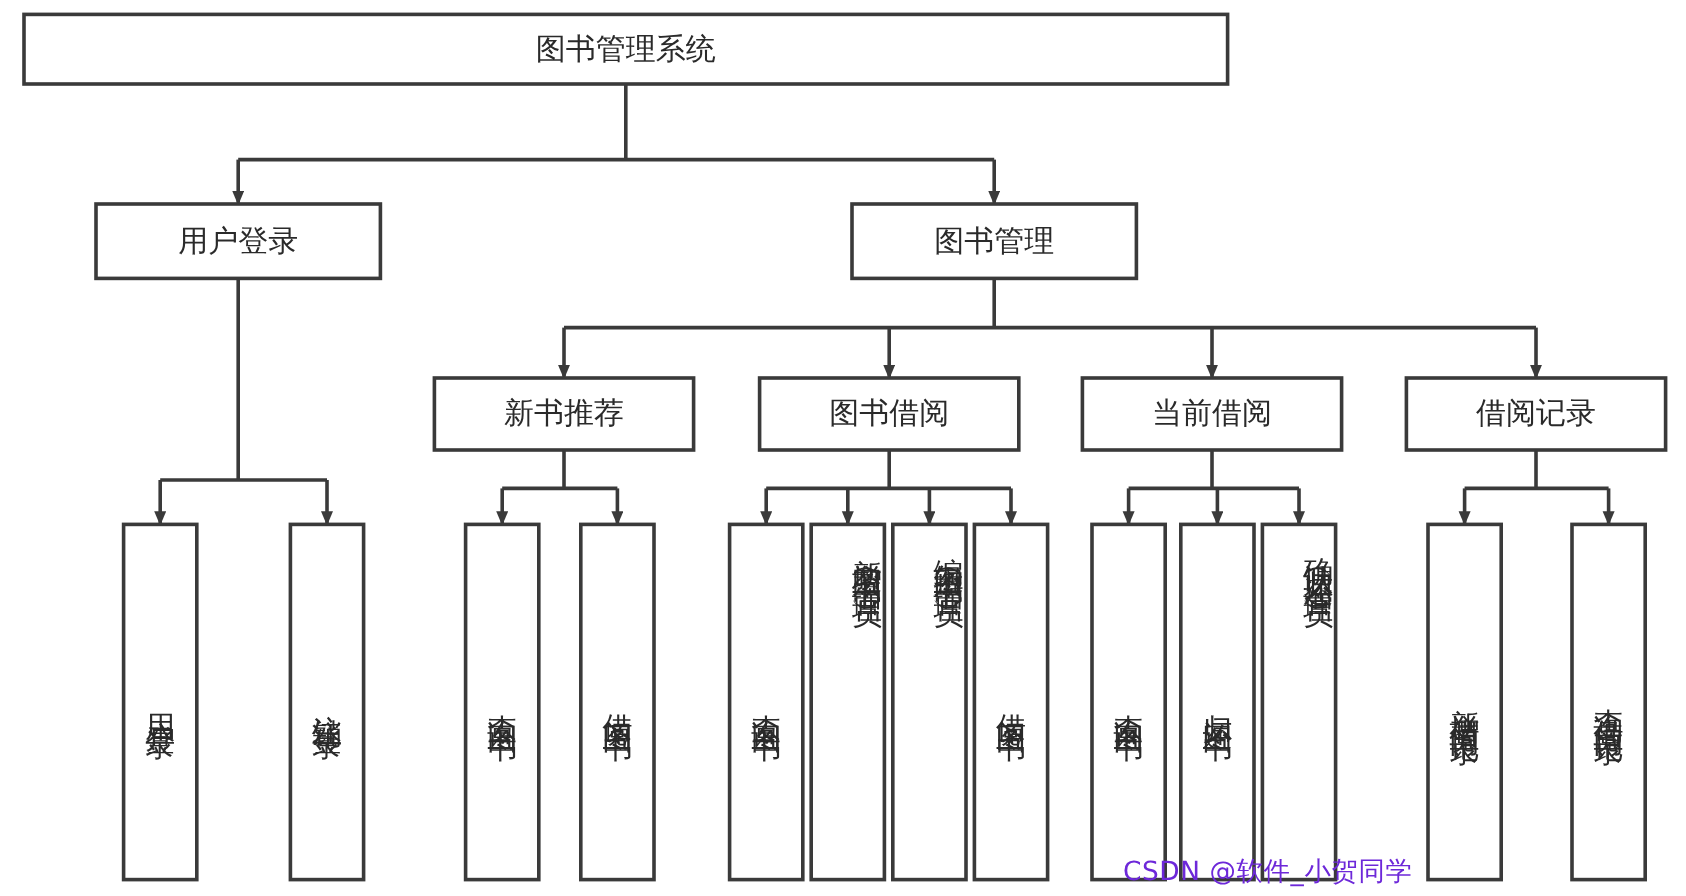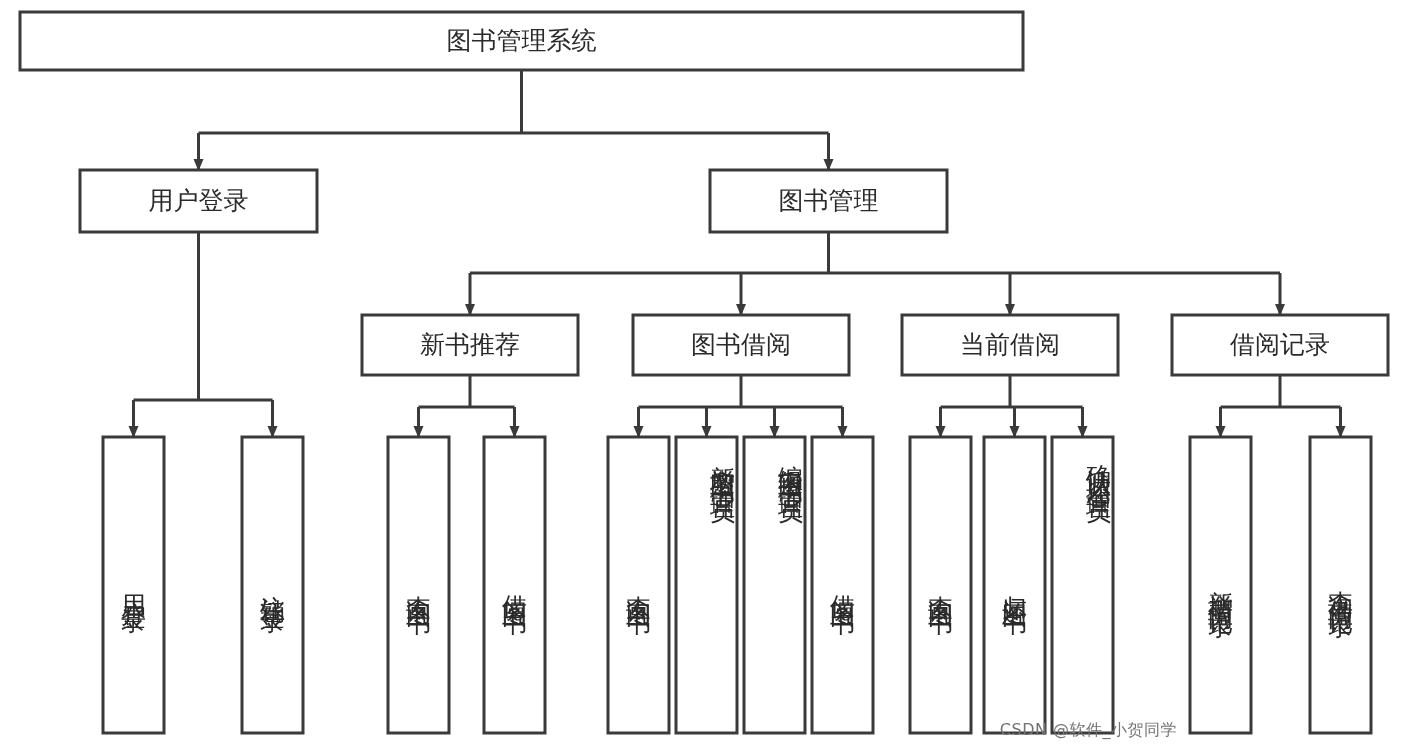--- a/index.html
+++ b/index.html
@@ -59,22 +59,22 @@
     color: #2a2a2a;
     letter-spacing: 5px;
     white-space: nowrap;
     pointer-events: none;
   }
   .watermark {
     position: absolute;
     right: 8px;
     bottom: 6px;
     font-family: "DejaVu Sans", "Liberation Sans", sans-serif;
-    font-size: 16px;
-    color: #737373;
+    font-size: 22px;
+    color: #6d28d9;
     white-space: nowrap;
     letter-spacing: 0.5px;
     margin-top: 48px;
   }
 </style>
 </head>
 <body>
 
 <div id="diagram-root">
   <svg id="tree-svg" viewBox="0 0 1405 747">

